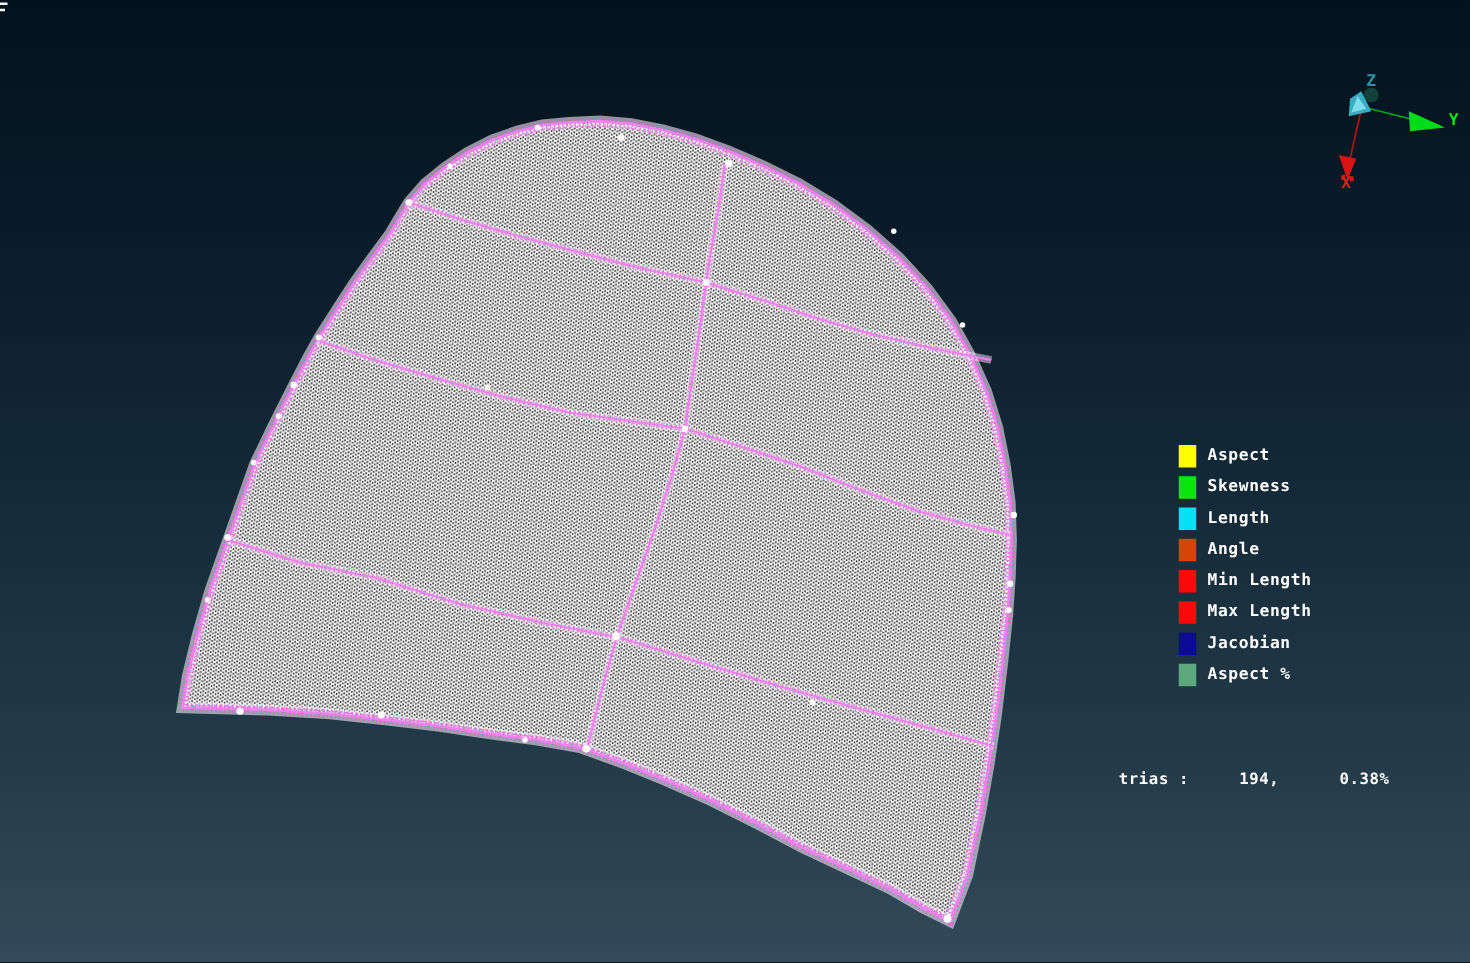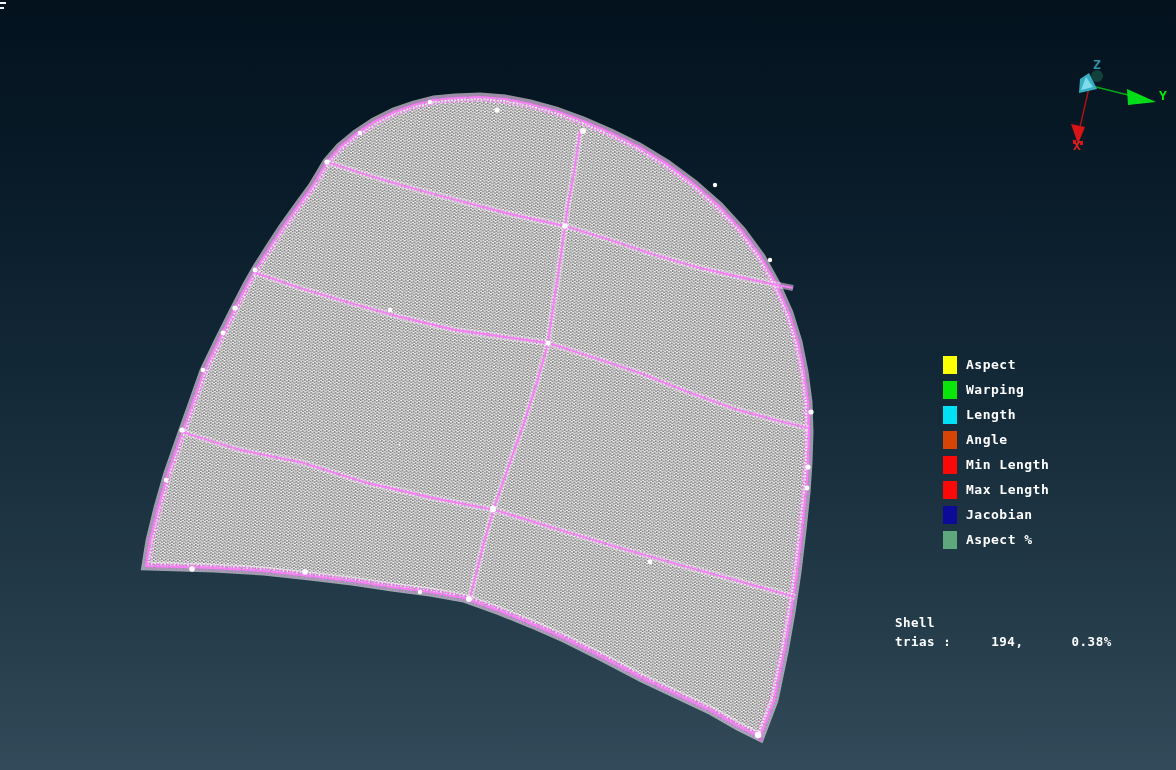--- a/index.html
+++ b/index.html
@@ -206,21 +206,21 @@
     </g>
   </svg>
 
   <div class="legend">
     <div class="legend-item">
       <span class="legend-swatch" style="background-color: rgb(255, 255, 0);"></span>
       <span class="legend-label">Aspect</span>
     </div>
     <div class="legend-item">
       <span class="legend-swatch" style="background-color: rgb(10, 230, 10);"></span>
-      <span class="legend-label">Warping</span>
+      <span class="legend-label">Skewness</span>
     </div>
     <div class="legend-item">
       <span class="legend-swatch" style="background-color: rgb(0, 225, 246);"></span>
       <span class="legend-label">Length</span>
     </div>
     <div class="legend-item">
       <span class="legend-swatch" style="background-color: rgb(214, 69, 6);"></span>
       <span class="legend-label">Angle</span>
     </div>
     <div class="legend-item">
@@ -235,17 +235,16 @@
       <span class="legend-swatch" style="background-color: rgb(11, 11, 151);"></span>
       <span class="legend-label">Jacobian</span>
     </div>
     <div class="legend-item">
       <span class="legend-swatch" style="background-color: rgb(94, 168, 125);"></span>
       <span class="legend-label">Aspect %</span>
     </div>
   </div>
 
   <div class="stats">
-    <div>Shell</div>
     <div>trias :     194,      0.38%</div>
   </div>
 
 </div>
 
 </body></html>

